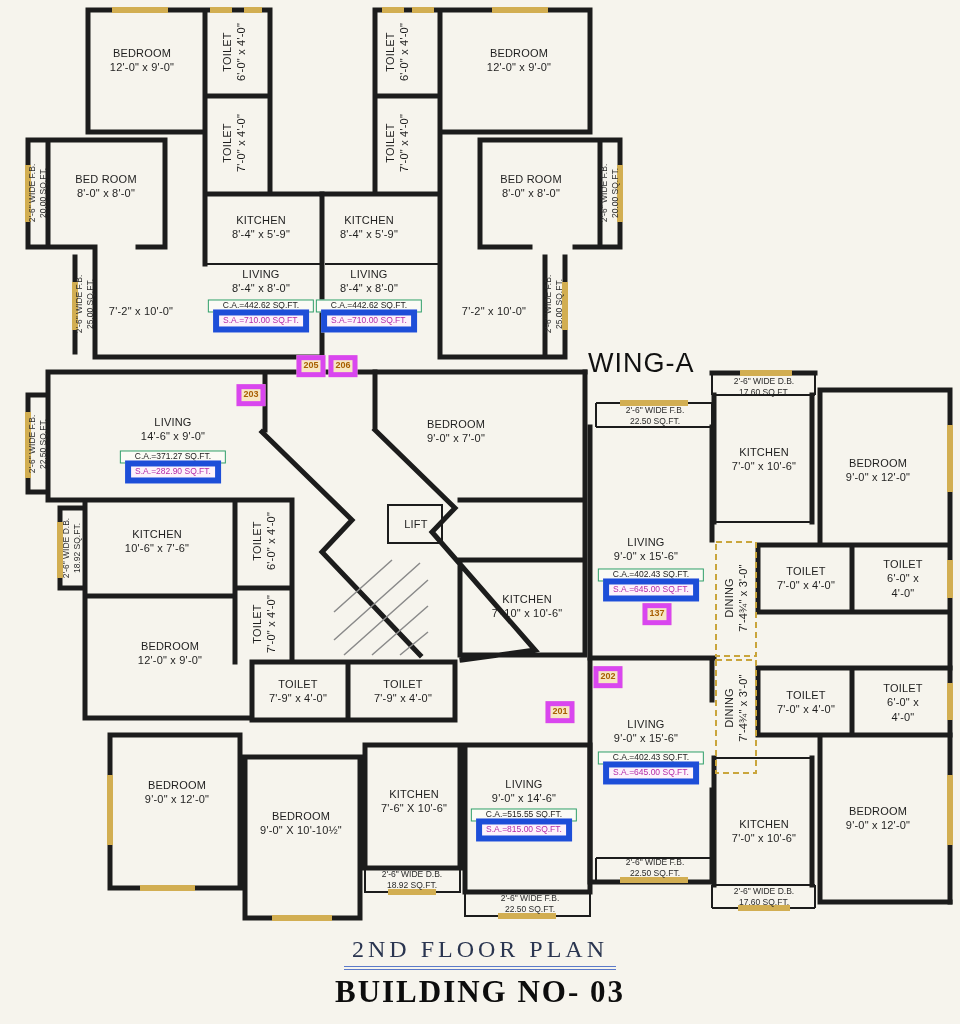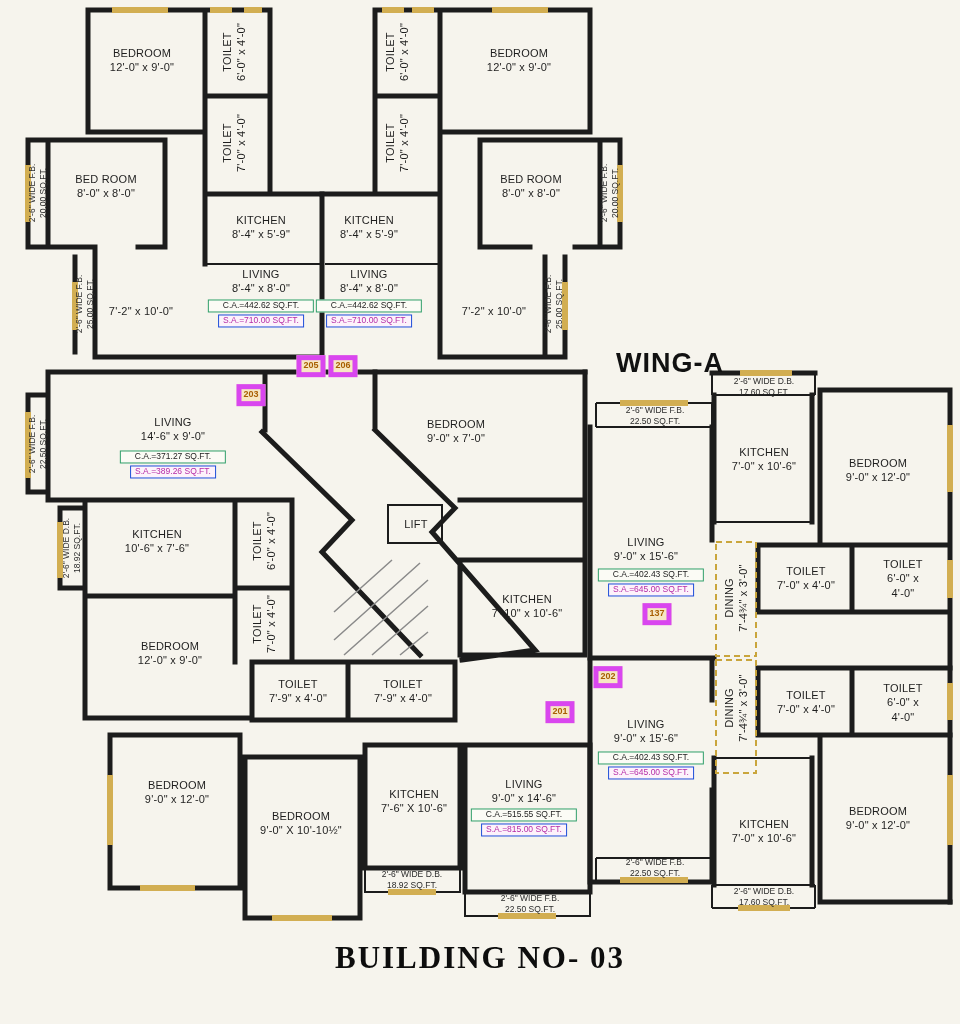--- a/index.html
+++ b/index.html
@@ -6,26 +6,26 @@
   .page{position:relative;width:960px;height:1024px;background:#f6f4ed;overflow:hidden;
         font-family:"Liberation Sans",sans-serif;}
   svg{position:absolute;left:0;top:0;}
   #labels{position:absolute;left:0;top:0;width:960px;height:1024px;}
   .lbl{position:absolute;transform:translate(-50%,-50%);text-align:center;white-space:pre-line;
        color:#1e1e1e;line-height:1.3;font-family:"Liberation Sans",sans-serif;}
   .room{font-size:11px;letter-spacing:.2px;}
   .fb{font-size:8.5px;color:#2a2a2a;line-height:1.35;}
   .area-ca{font-size:8.5px;white-space:nowrap;border:1px solid #2f9e68;background:#fbfbf5;
            padding:0 14px;color:#222;}
-  .area-sa{font-size:8.5px;white-space:nowrap;border:1px solid #1d4ed8;background:#fdf2fb;
+  .area-sa{font-size:8.5px;white-space:nowrap;border:6px solid #1d4ed8;background:#fdf2fb;
            padding:0 4px;color:#b52ba6;}
   .tag{font-size:9px;font-weight:bold;border:5px solid #d946ef;background:#f6e7c3;
        color:#a85e00;padding:0 2px;}
-  .wing{position:absolute;left:588px;top:348px;font-size:27px;font-weight:700;
-        letter-spacing:1px;color:#111;font-family:"Liberation Sans",sans-serif;margin-left:28px;}
+  .wing{position:absolute;left:588px;top:348px;font-size:27px;font-weight:400;
+        letter-spacing:1px;color:#111;font-family:"Liberation Sans",sans-serif;}
   .titleblock{position:absolute;left:0;right:0;top:936px;text-align:center;}
   .floor-title{display:inline-block;font-family:"Liberation Serif",serif;font-size:24px;
         letter-spacing:4px;color:#2a3550;padding:0 8px 3px 8px;border-bottom:4px double #5b79c9;}
   .building-title{font-family:"Liberation Serif",serif;font-size:31px;font-weight:bold;
         letter-spacing:2px;color:#0d0d0d;margin-top:4px;}
 </style>
 </head>
 <body>
 
 <div class="page">
@@ -102,21 +102,21 @@
       <div class="lbl fb" style="left: 554px; top: 304px; transform: translate(-50%, -50%) rotate(-90deg);">2'-6" WIDE F.B.
 25.00 SQ.FT.</div>
       <div class="lbl tag" style="left: 311px; top: 366px;">205</div>
       <div class="lbl tag" style="left: 343px; top: 366px;">206</div>
       <div class="lbl tag" style="left: 251px; top: 395px;">203</div>
       <div class="lbl fb" style="left: 38px; top: 444px; transform: translate(-50%, -50%) rotate(-90deg);">2'-6" WIDE F.B.
 22.50 SQ.FT.</div>
       <div class="lbl room" style="left: 173px; top: 429px;">LIVING
 14'-6" x 9'-0"</div>
       <div class="lbl area-ca" style="left: 173px; top: 457px;">C.A.=371.27 SQ.FT.</div>
-      <div class="lbl area-sa" style="left: 173px; top: 472px;">S.A.=389.26 SQ.FT.</div>
+      <div class="lbl area-sa" style="left: 173px; top: 472px;">S.A.=282.90 SQ.FT.</div>
       <div class="lbl fb" style="left: 72px; top: 548px; transform: translate(-50%, -50%) rotate(-90deg);">2'-6" WIDE D.B.
 18.92 SQ.FT.</div>
       <div class="lbl room" style="left: 157px; top: 541px;">KITCHEN
 10'-6" x 7'-6"</div>
       <div class="lbl room" style="left: 264px; top: 541px; transform: translate(-50%, -50%) rotate(-90deg);">TOILET
 6'-0" x 4'-0"</div>
       <div class="lbl room" style="left: 264px; top: 624px; transform: translate(-50%, -50%) rotate(-90deg);">TOILET
 7'-0" x 4'-0"</div>
       <div class="lbl room" style="left: 170px; top: 653px;">BEDROOM
 12'-0" x 9'-0"</div>
@@ -180,16 +180,19 @@
       <div class="lbl area-sa" style="left: 524px; top: 830px; text-align: right;">S.A.=815.00 SQ.FT.</div>
       <div class="lbl fb" style="left: 412px; top: 880px;">2'-6" WIDE D.B.
 18.92 SQ.FT.</div>
       <div class="lbl fb" style="left: 530px; top: 904px;">2'-6" WIDE F.B.
 22.50 SQ.FT.</div>
     </div>
 
   <div class="wing">WING-A</div>
 
   <div class="titleblock">
+    <div>
+      <span class="floor-title">2ND FLOOR PLAN</span>
+    </div>
     <div class="building-title">BUILDING NO- 03</div>
   </div>
 
 </div>
 
 </body></html>

